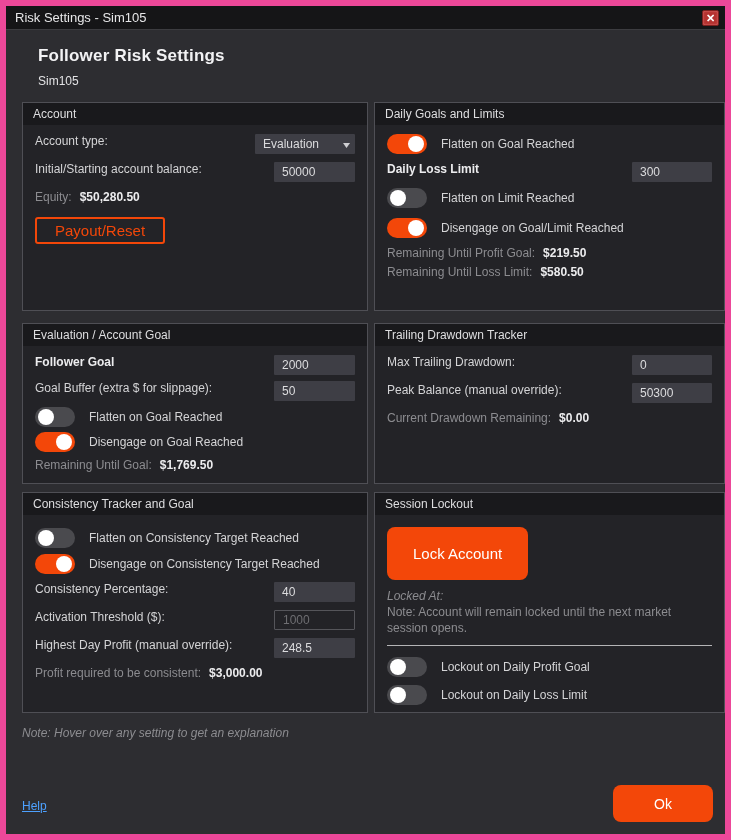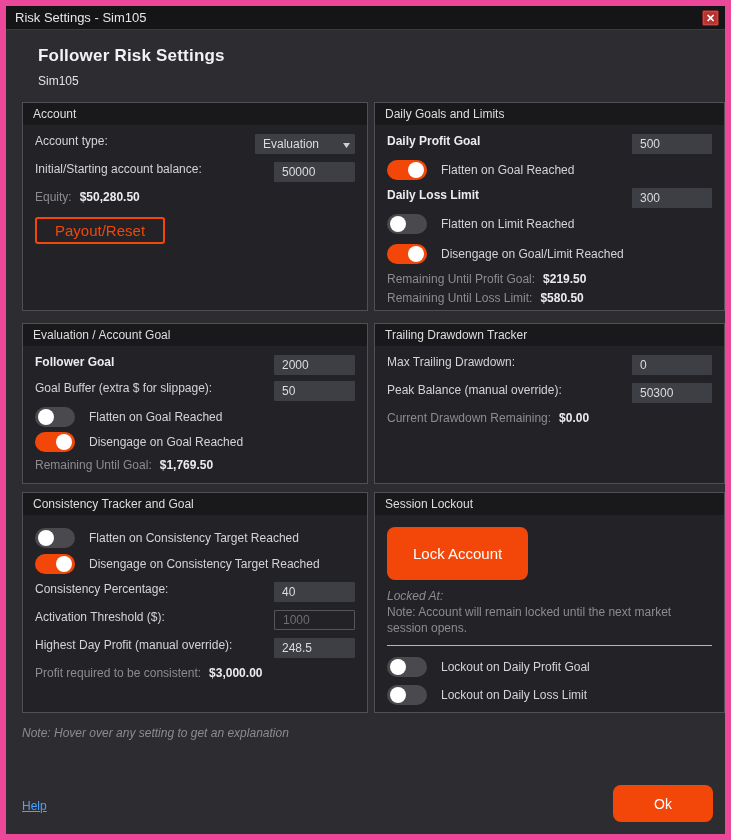--- a/index.html
+++ b/index.html
@@ -134,24 +134,20 @@
           <span class="k">Equity:</span>
           <span class="v">$50,280.50</span>
         </div>
         <button class="btn-outline">Payout/Reset</button>
       </div>
     </div>
 
     <div class="section h1">
       <div class="sec-h">Daily Goals and Limits</div>
       <div class="sec-b">
-        <div class="frow">
-          <span class="lbl b">Daily Profit Goal</span>
-          <input class="tb w80" value="500" style="">
-        </div>
         <div class="trow">
           <div class="toggle" data-state="on">
               <span class="knob"></span>
             </div>
           <span class="lbl">Flatten on Goal Reached</span>
         </div>
         <div class="frow">
           <span class="lbl b">Daily Loss Limit</span>
           <input class="tb w80" value="300" style="">
         </div>

